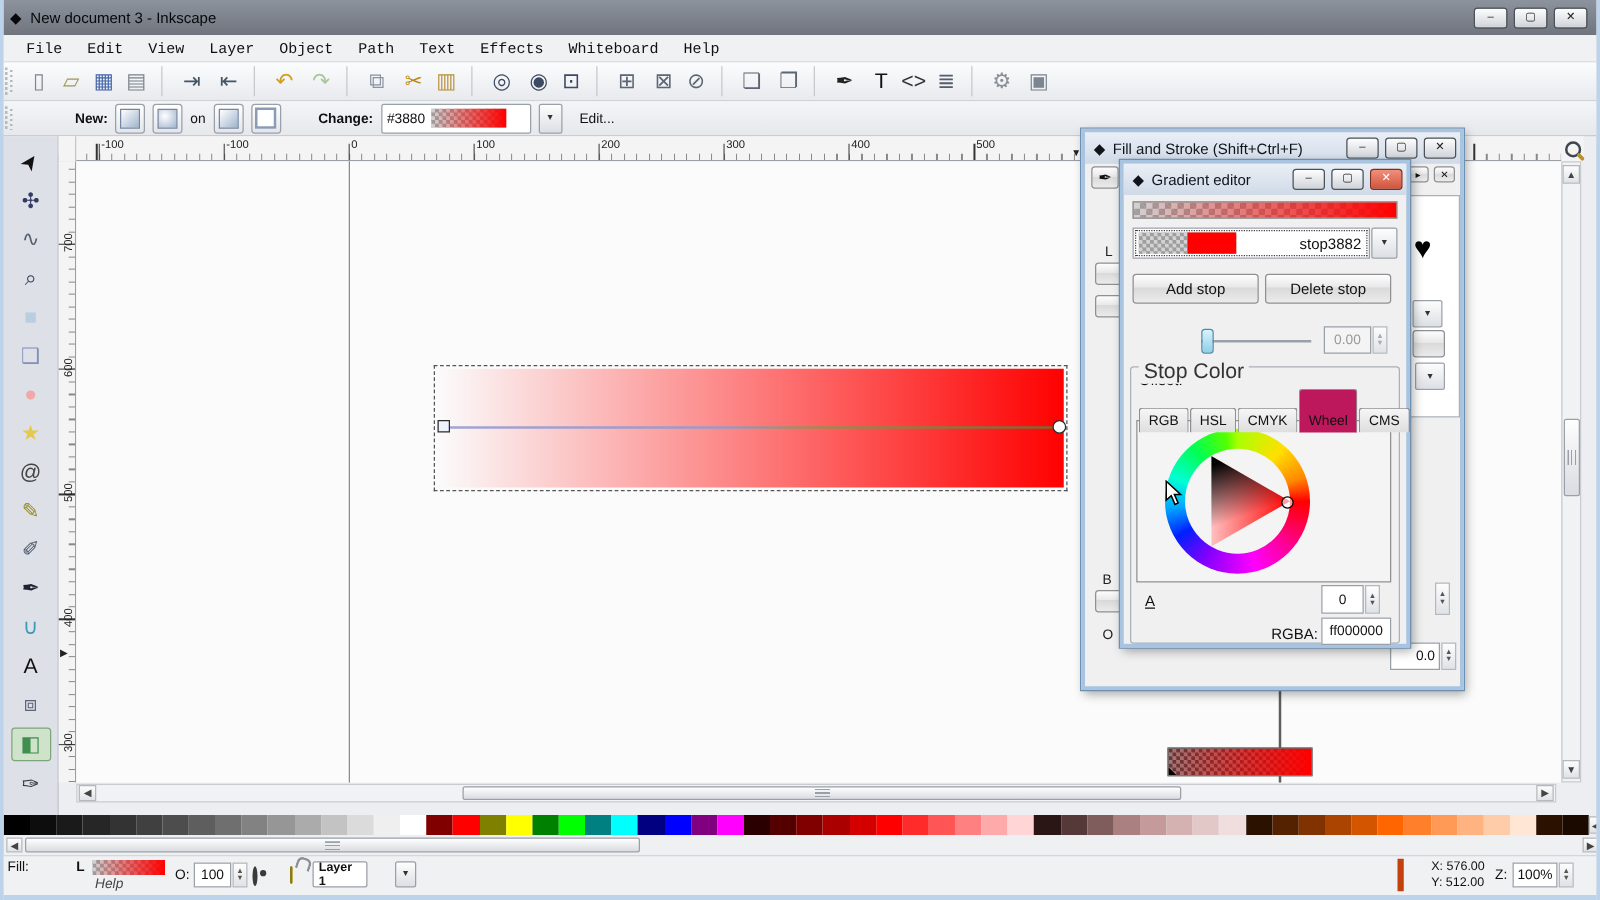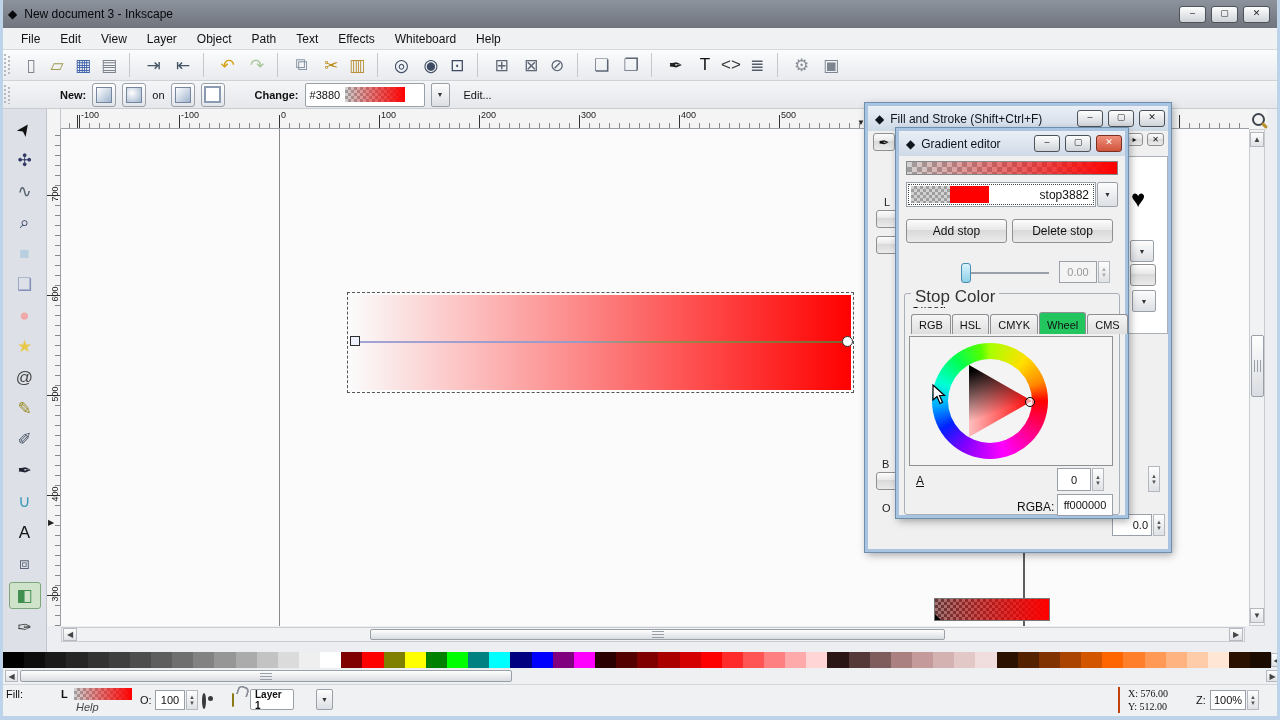--- a/index.html
+++ b/index.html
@@ -8,21 +8,21 @@
        background:#eceef1;border-left:3px solid #bdd3ea;border-right:3px solid #bdd3ea;box-sizing:border-box;}
   .abs{position:absolute;box-sizing:border-box;}
   
   #titlebar{left:-3px;top:0;width:1280px;height:28px;background:linear-gradient(#8d939d,#6f747d);
             display:flex;align-items:center;padding-left:8px;color:#06080c;font-size:12px;}
   .winbtn{width:25px;height:15px;margin-left:5px;border:1px solid #4d5258;border-radius:3px;
           background:linear-gradient(#fdfdfd,#cfd3d9);font-size:9px;line-height:13px;text-align:center;color:#222;}
   .winbtn.close-red{background:linear-gradient(#f0907c,#d0533c);color:#fff;border-color:#7c2e1f;}
   #menubar{left:-3px;top:28px;width:1280px;height:22px;background:#f0f1f3;border-bottom:1px solid #d7d9dc;
            display:flex;align-items:center;gap:2px;padding-left:12px;font-size:12px;}
-  .mi{padding:2px 9px;}
+  .mi{padding:2px 9px;font-family:Liberation Mono, monospace;}
   #toolbar{left:-3px;top:50px;width:1280px;height:31px;background:linear-gradient(#fbfcfd,#e8eaee);
            border-bottom:1px solid #cfd2d6;display:flex;align-items:center;padding-left:18px;}
   .tb{width:26px;height:24px;display:flex;align-items:center;justify-content:center;font-size:17px;}
   .tb.sep{border-left:1px solid #c6c8cc;margin-left:7px;padding-left:7px;width:33px;}
   #toolopts{left:-3px;top:81px;width:1280px;height:28px;background:linear-gradient(#f4f5f7,#e6e8ec);
             border-bottom:1px solid #c9ccd1;display:flex;align-items:center;gap:6px;padding-left:60px;}
   .grip{position:absolute;left:4px;top:4px;bottom:4px;width:7px;
         background:repeating-linear-gradient(to bottom,#b6b9be 0 2px,transparent 2px 4px),
                    repeating-linear-gradient(to bottom,#b6b9be 0 2px,transparent 2px 4px);
         background-size:2px 100%,2px 100%;background-position:0 0,4px 2px;background-repeat:no-repeat;}
@@ -91,21 +91,21 @@
   .dialog{border:3px solid #a9c4e0;box-shadow:0 0 0 1px #6f8fae,2px 3px 8px rgba(0,0,0,.35);background:#f0f0f0;}
   .dlg-title{height:25px;background:linear-gradient(#eaeff6,#cfdae7);display:flex;align-items:center;
              padding-left:7px;font-size:12px;color:#10151c;}
   .dlg-title .winbtn{width:24px;height:15px;}
   .btn{background:linear-gradient(#fdfdfd,#e8e8e8 45%,#d9d9d9 46%,#ebebeb);border:1px solid #8e9094;border-radius:3px;
        display:flex;align-items:center;justify-content:center;font-size:12px;}
   .groupbox{border:1px solid #aab0b8;border-radius:3px;}
   .gb-label{position:absolute;background:#f0f0f0;padding:0 4px;font-size:17px;color:#333;}
   .tab{border:1px solid #8e9094;border-bottom:none;border-radius:3px 3px 0 0;background:linear-gradient(#f6f6f6,#dedede);
        padding:4px 7px 3px;font-size:11px;margin-right:1px;}
-  .tab.active{background:#22c55e;padding-top:6px;margin-top:-3px;position:relative;z-index:3;}
+  .tab.active{background:#be185d;padding-top:19px;margin-top:-3px;position:relative;z-index:3;}
   .tabpanel{border:1px solid #8e9094;background:#f4f4f4;position:relative;z-index:2;}
   .ring{width:116px;height:116px;border-radius:50%;
         background:conic-gradient(#a8ff00,#ffe000 40deg,#ff8800 70deg,#ff0000 90deg,#ff0090 130deg,#ff00ff 165deg,#8000ff 210deg,#0020ff 240deg,#00aaff 265deg,#00ffd5 290deg,#00ff55 320deg,#55ff00 350deg,#a8ff00 360deg);
         position:relative;}
   .ring::after{content:"";position:absolute;left:16px;top:16px;width:84px;height:84px;border-radius:50%;background:#f4f4f4;}
   .tri{position:absolute;left:16px;top:16px;width:84px;height:84px;z-index:2;
        clip-path:polygon(100% 50%,25% 7%,25% 93%);
        background:linear-gradient(160deg,rgba(0,0,0,1) 18%,rgba(0,0,0,0) 62%),linear-gradient(to right,#ffffff,#ff0000);}
   .wheelmark{position:absolute;width:8px;height:8px;border:1.5px solid #000;border-radius:50%;background:rgba(255,255,255,.6);z-index:4;}
   .alphaslider{position:relative;border:1px solid #777;}
@@ -447,21 +447,21 @@
     <span class="abs spinner" style="left:186px;top:5px;height:20px;">
         <span>▲</span>
         <span>▼</span>
       </span>
     <span class="abs eye" style="left:202px;top:10px;"></span>
     <span class="abs lock" style="left:228px;top:9px;"></span>
     <span class="abs combo" style="left:250px;top:4px;width:44px;height:21px;font-weight:bold;font-size:10px;">
       <span>Layer 1</span>
     </span>
     <span class="abs ddbtn arr" style="left:316px;top:4px;height:21px;"></span>
-    <span class="abs" style="left:1118px;top:2px;font-family:Liberation Serif, serif;font-size:10px;line-height:13px;border-left:2px solid #c2410c;padding-left:8px;">
+    <span class="abs" style="left:1118px;top:2px;font-family:Liberation Sans, sans-serif;font-size:10px;line-height:13px;border-left:5px solid #c2410c;padding-left:22px;">
       <span>X:</span> <span>576.00</span><br>
       <span>Y:</span> <span>512.00</span>
     </span>
     <span class="abs" style="left:1196px;top:9px;">Z:</span>
     <span class="abs spin" style="left:1210px;top:5px;width:36px;height:20px;">100%</span>
     <span class="abs spinner" style="left:1247px;top:5px;height:20px;">
         <span>▲</span>
         <span>▼</span>
       </span>
   </div>

